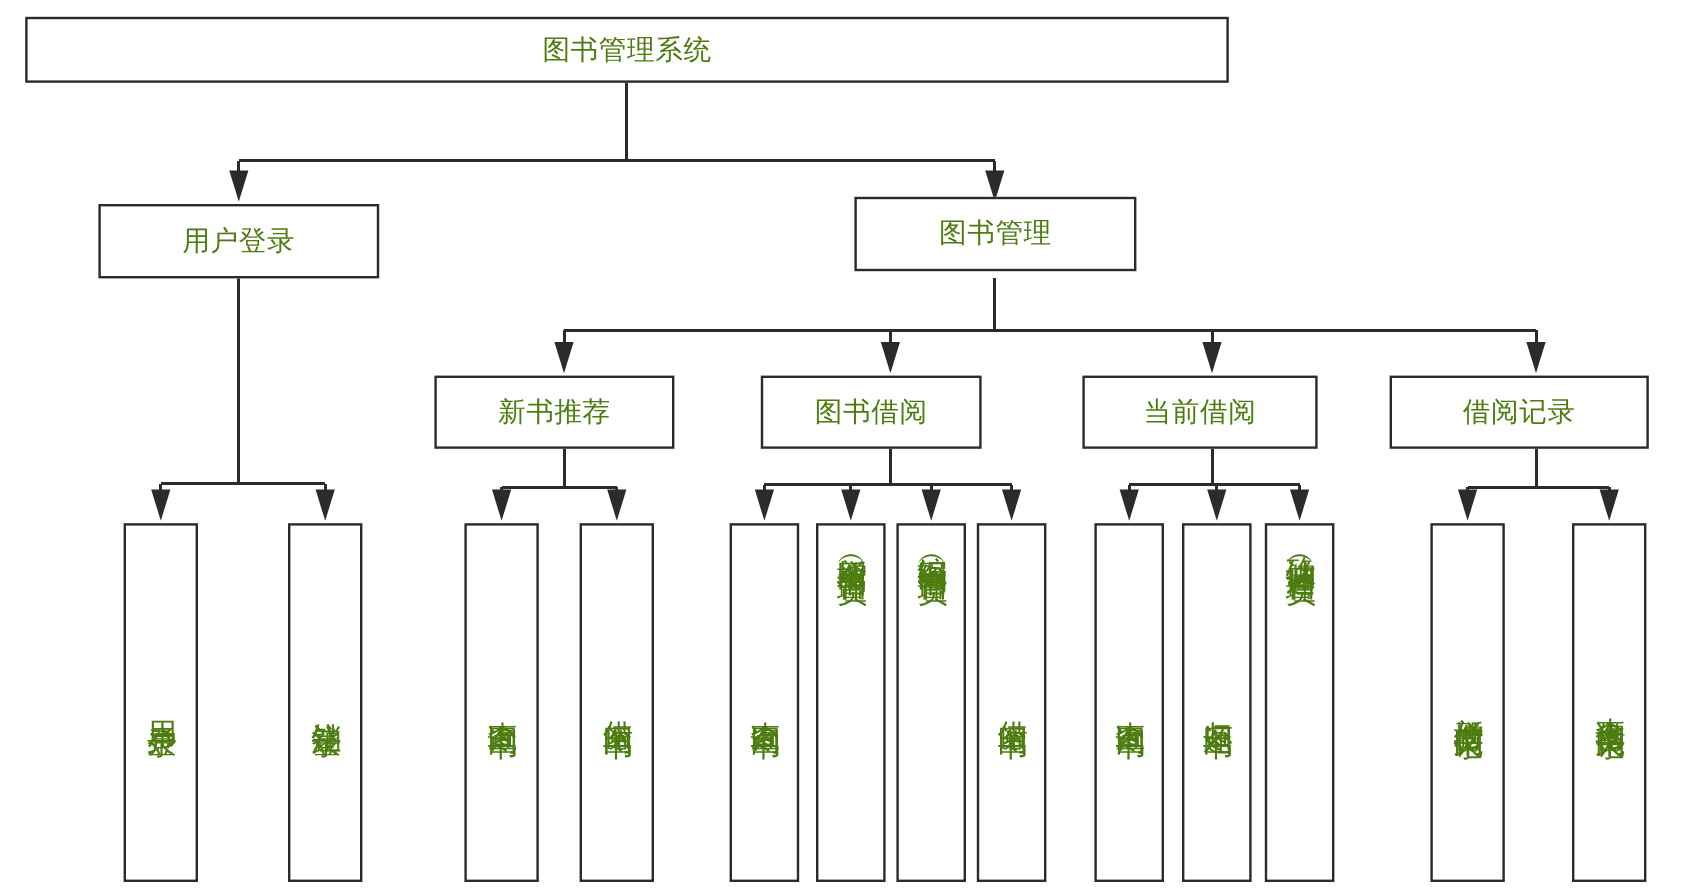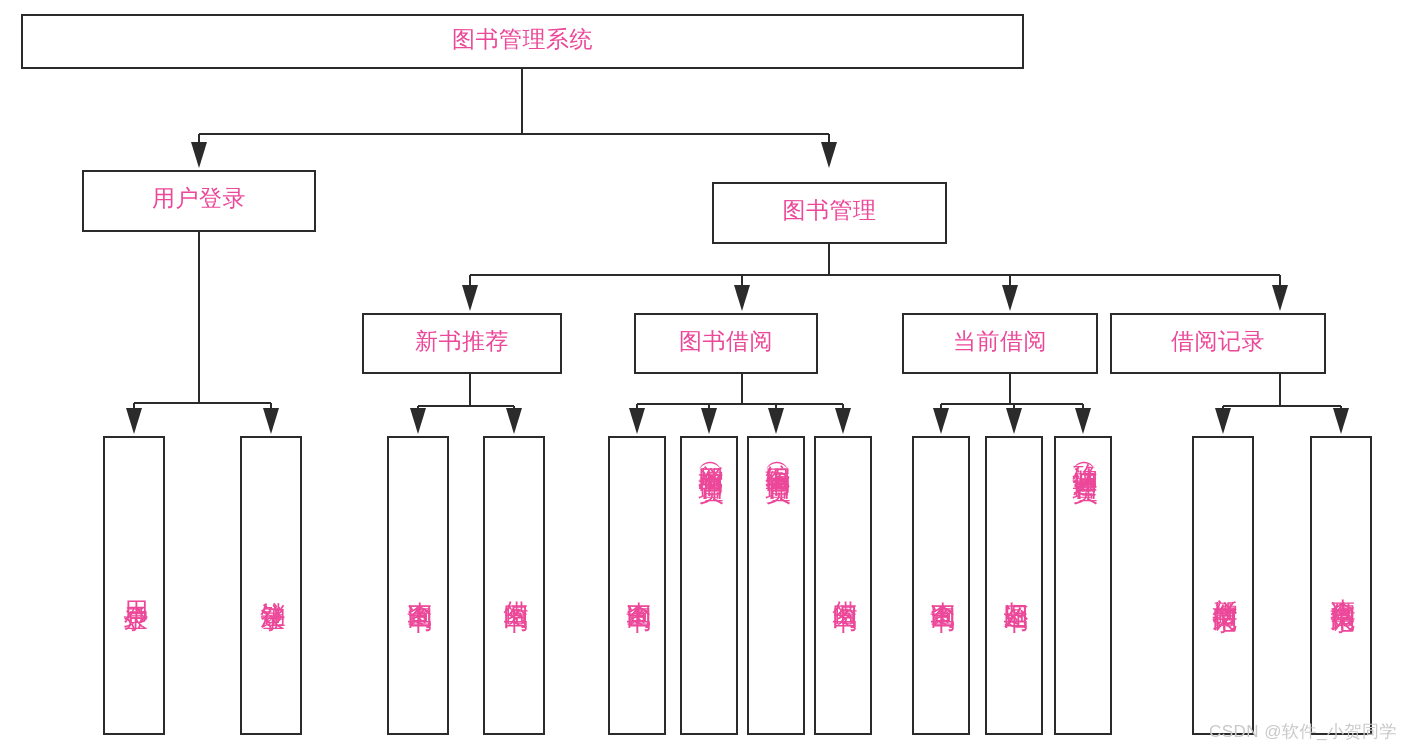--- a/index.html
+++ b/index.html
@@ -31,22 +31,22 @@
     position: absolute;
     box-sizing: border-box;
     background: #ffffff;
     border: 2.5px solid #2b2b2b;
     display: flex;
     align-items: center;
     justify-content: center;
     overflow: hidden;
   }
   .node-label {
-    color: #ec4899;
-    font-family: Liberation Mono, monospace;
+    color: #4d7c0f;
+    font-family: Liberation Sans, sans-serif;
     line-height: 1.12;
     text-align: left;
     white-space: nowrap;
   }
   .node-h .node-label {
     font-size: 23px;
     letter-spacing: 0.5px;
   }
   .node-root .node-label {
     font-size: 23px;
@@ -160,33 +160,33 @@
       </g>
     </svg>
 
   <div id="node-layer">
       <div class="node-box node-root node-h" style="left: 21px; top: 14px; width: 1003px; height: 55px;">
         <span class="node-label">图书管理系统</span>
       </div>
       <div class="node-box node-level1 node-h" style="left: 82px; top: 170px; width: 234px; height: 62px;">
         <span class="node-label">用户登录</span>
       </div>
-      <div class="node-box node-level1 node-h" style="left: 712px; top: 182px; width: 235px; height: 62px;">
+      <div class="node-box node-level1 node-h" style="left: 712px; top: 164px; width: 235px; height: 62px;">
         <span class="node-label">图书管理</span>
       </div>
       <div class="node-box node-level2 node-h" style="left: 362px; top: 313px; width: 200px; height: 61px;">
         <span class="node-label">新书推荐</span>
       </div>
       <div class="node-box node-level2 node-h" style="left: 634px; top: 313px; width: 184px; height: 61px;">
         <span class="node-label">图书借阅</span>
       </div>
       <div class="node-box node-level2 node-h" style="left: 902px; top: 313px; width: 196px; height: 61px;">
         <span class="node-label">当前借阅</span>
       </div>
-      <div class="node-box node-level2 node-h" style="left: 1110px; top: 313px; width: 216px; height: 61px;">
+      <div class="node-box node-level2 node-h" style="left: 1158px; top: 313px; width: 216px; height: 61px;">
         <span class="node-label">借阅记录</span>
       </div>
       <div class="node-box node-leaf node-v v-center" style="left: 103px; top: 436px; width: 62px; height: 299px;">
         <span class="node-label">用户登录</span>
       </div>
       <div class="node-box node-leaf node-v v-center" style="left: 240px; top: 436px; width: 62px; height: 299px;">
         <span class="node-label">注销登录</span>
       </div>
       <div class="node-box node-leaf node-v v-center" style="left: 387px; top: 436px; width: 62px; height: 299px;">
         <span class="node-label">查询图书</span>
@@ -216,14 +216,13 @@
         <span class="node-label">确认归还（管理员）</span>
       </div>
       <div class="node-box node-leaf node-v v-center" style="left: 1192px; top: 436px; width: 62px; height: 299px;">
         <span class="node-label">新增借阅记录</span>
       </div>
       <div class="node-box node-leaf node-v v-center" style="left: 1310px; top: 436px; width: 62px; height: 299px;">
         <span class="node-label">查询借阅记录</span>
       </div>
     </div>
 
-  <div id="watermark">CSDN @软件_小贺同学</div>
 </div>
 
 </body></html>

